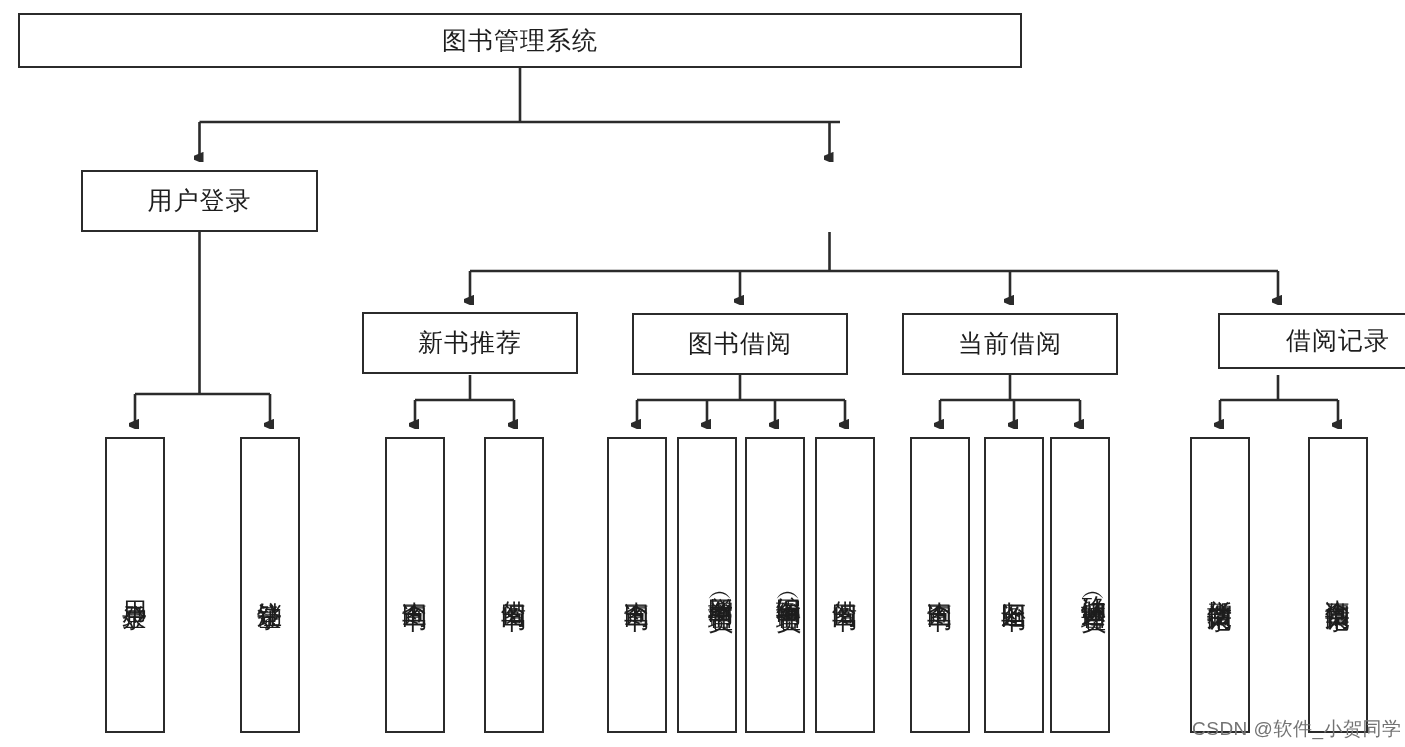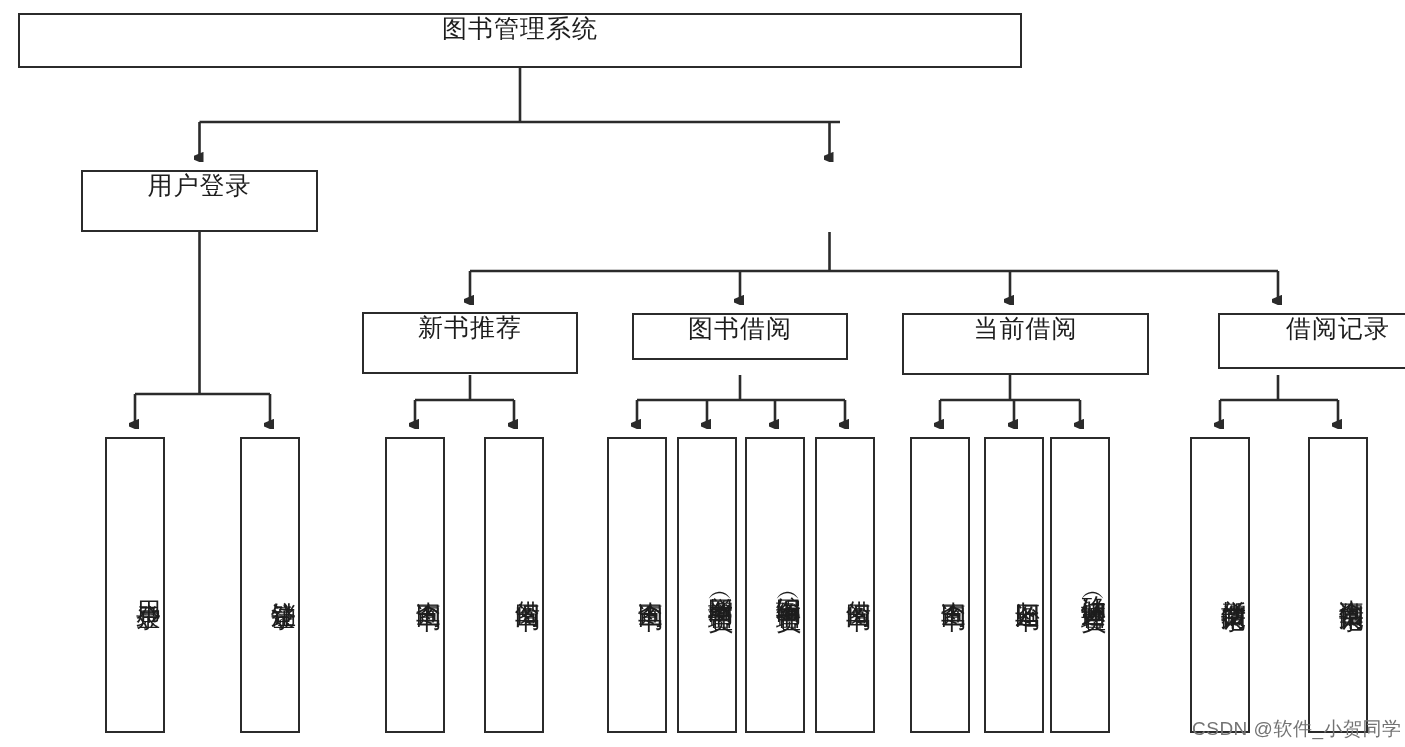--- a/index.html
+++ b/index.html
@@ -25,21 +25,21 @@
     width: 1405px;
     height: 747px;
     pointer-events: none;
   }
   .node {
     position: absolute;
     box-sizing: border-box;
     border: 2.5px solid #2b2b2b;
     background: #ffffff;
     display: flex;
-    align-items: flex-start;
+    align-items: center;
     justify-content: center;
     color: #1d1d1d;
   }
   .node.horiz {
     font-size: 25px;
     line-height: 1.1;
     letter-spacing: 1px;
     white-space: nowrap;
   }
   .node.vert {
@@ -130,25 +130,25 @@
 
   <div class="node horiz" style="left:81px; top:170px; width:237px; height:62px;">
     <span>用户登录</span>
   </div>
 
 
   <div class="node horiz" style="left:362px; top:312px; width:216px; height:62px;">
     <span>新书推荐</span>
   </div>
 
-  <div class="node horiz" style="left:632px; top:313px; width:216px; height:47px;">
+  <div class="node horiz" style="left:632px; top:313px; width:216px; height:62px;">
     <span>图书借阅</span>
   </div>
 
-  <div class="node horiz" style="left:902px; top:313px; width:247px; height:62px;">
+  <div class="node horiz" style="left:902px; top:313px; width:216px; height:62px;">
     <span>当前借阅</span>
   </div>
 
   <div class="node horiz" style="left:1218px; top:313px; width:216px; height:56px;padding-left:24px;">
     <span>借阅记录</span>
   </div>
 
   <div class="node vert" style="left:105px; top:437px; width:60px; height:296px;">
     <span class="vlabel">用户登录</span>
   </div>

